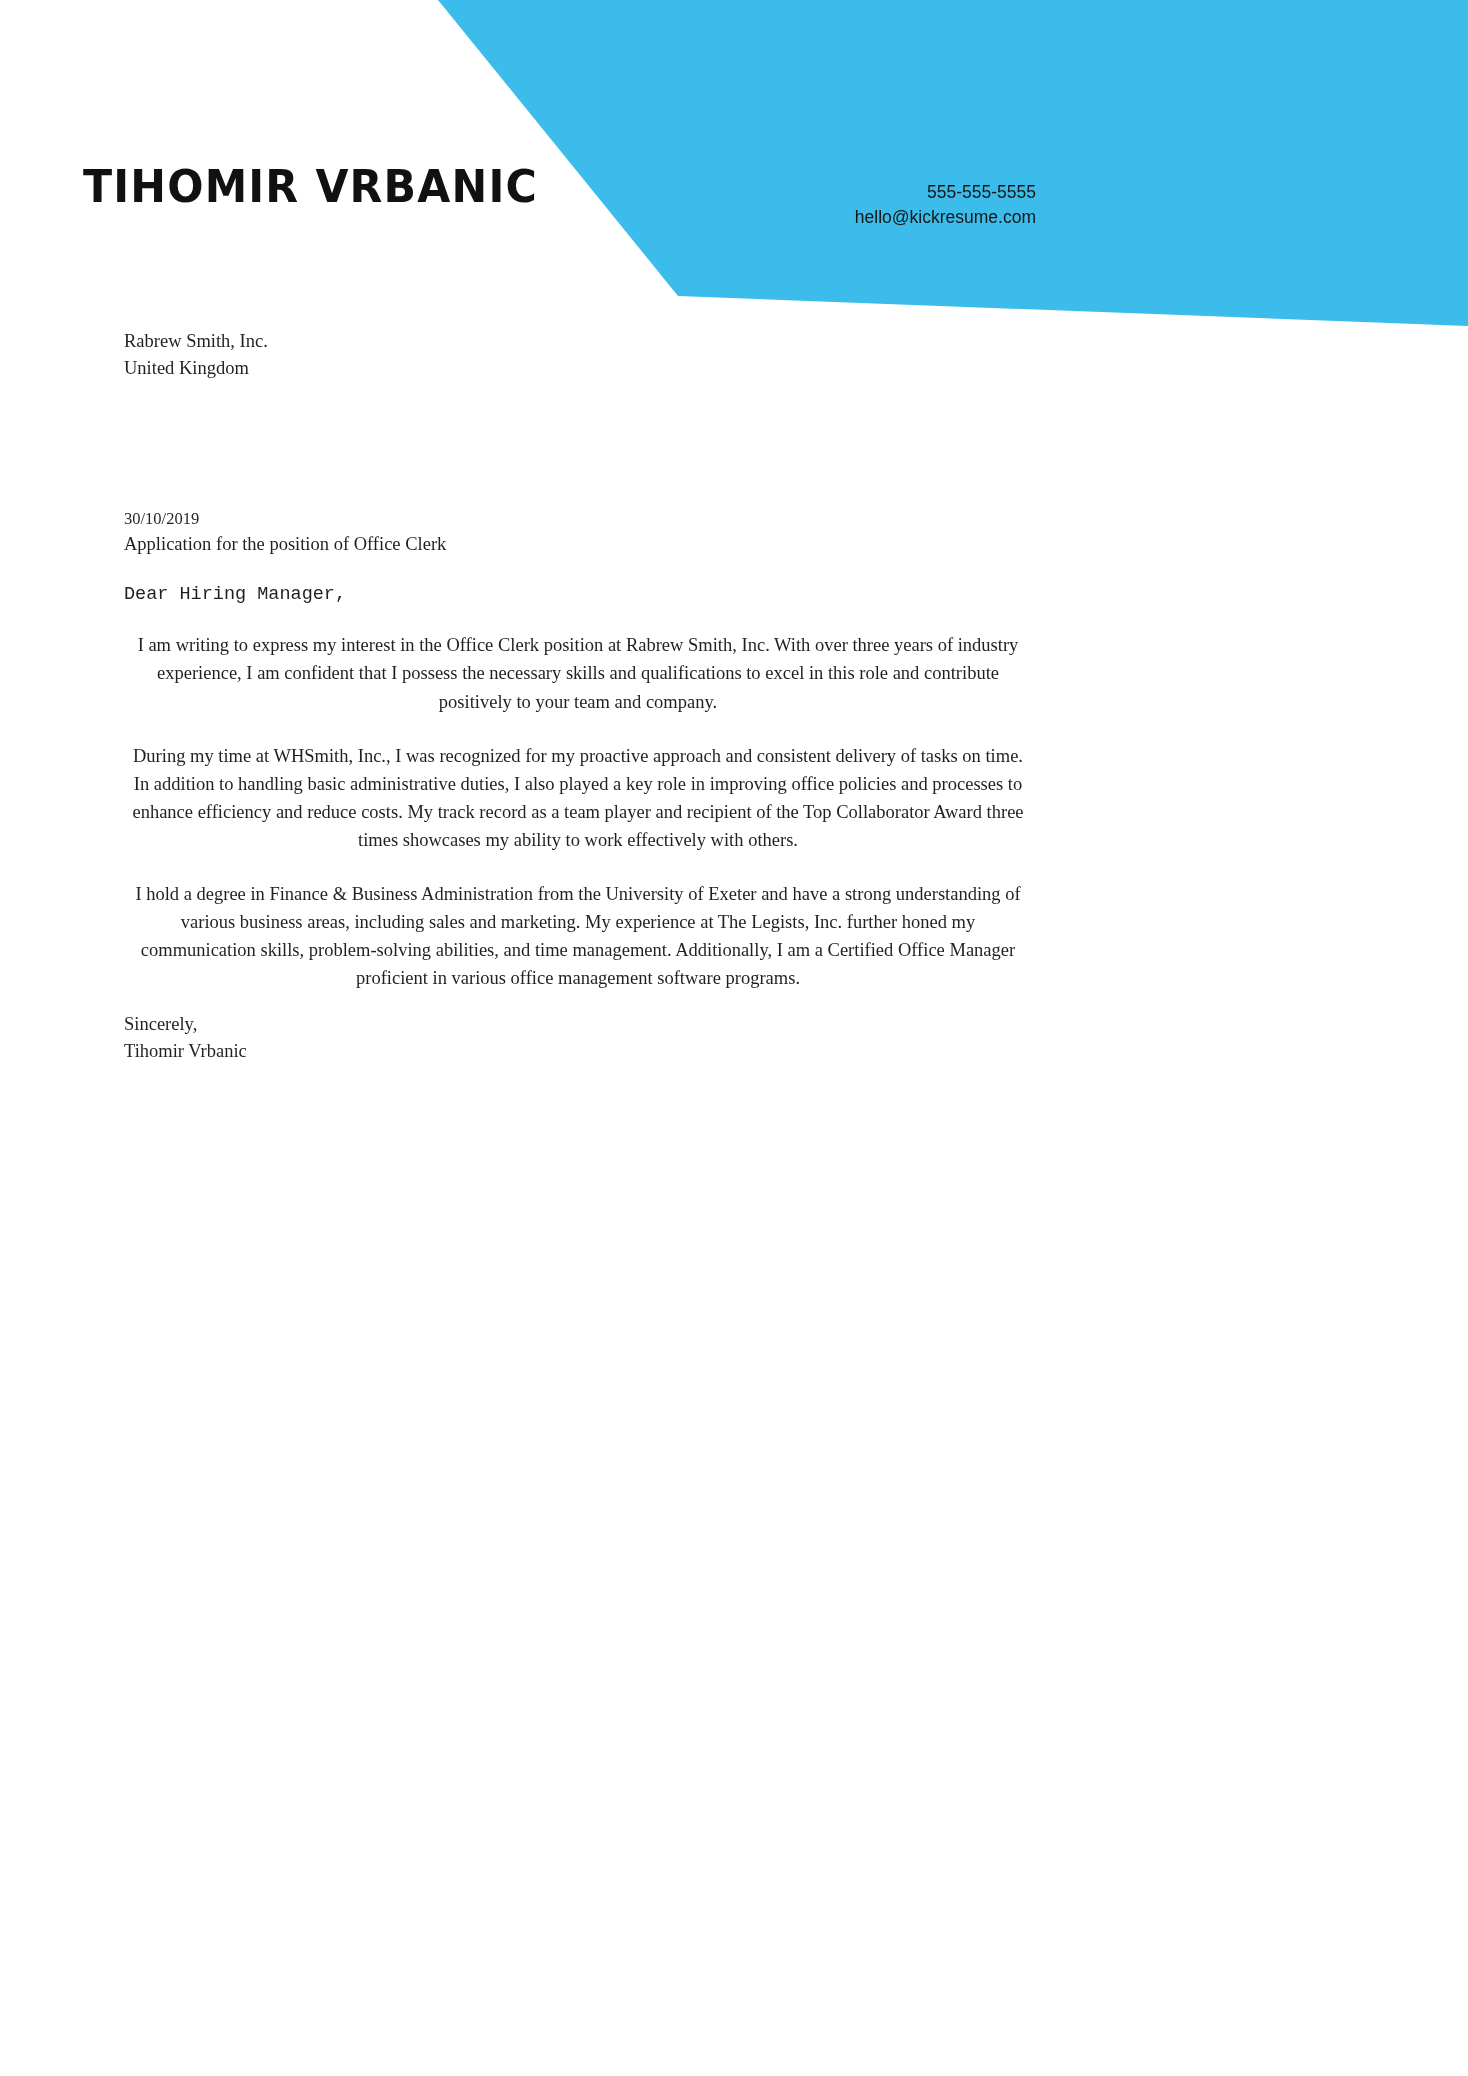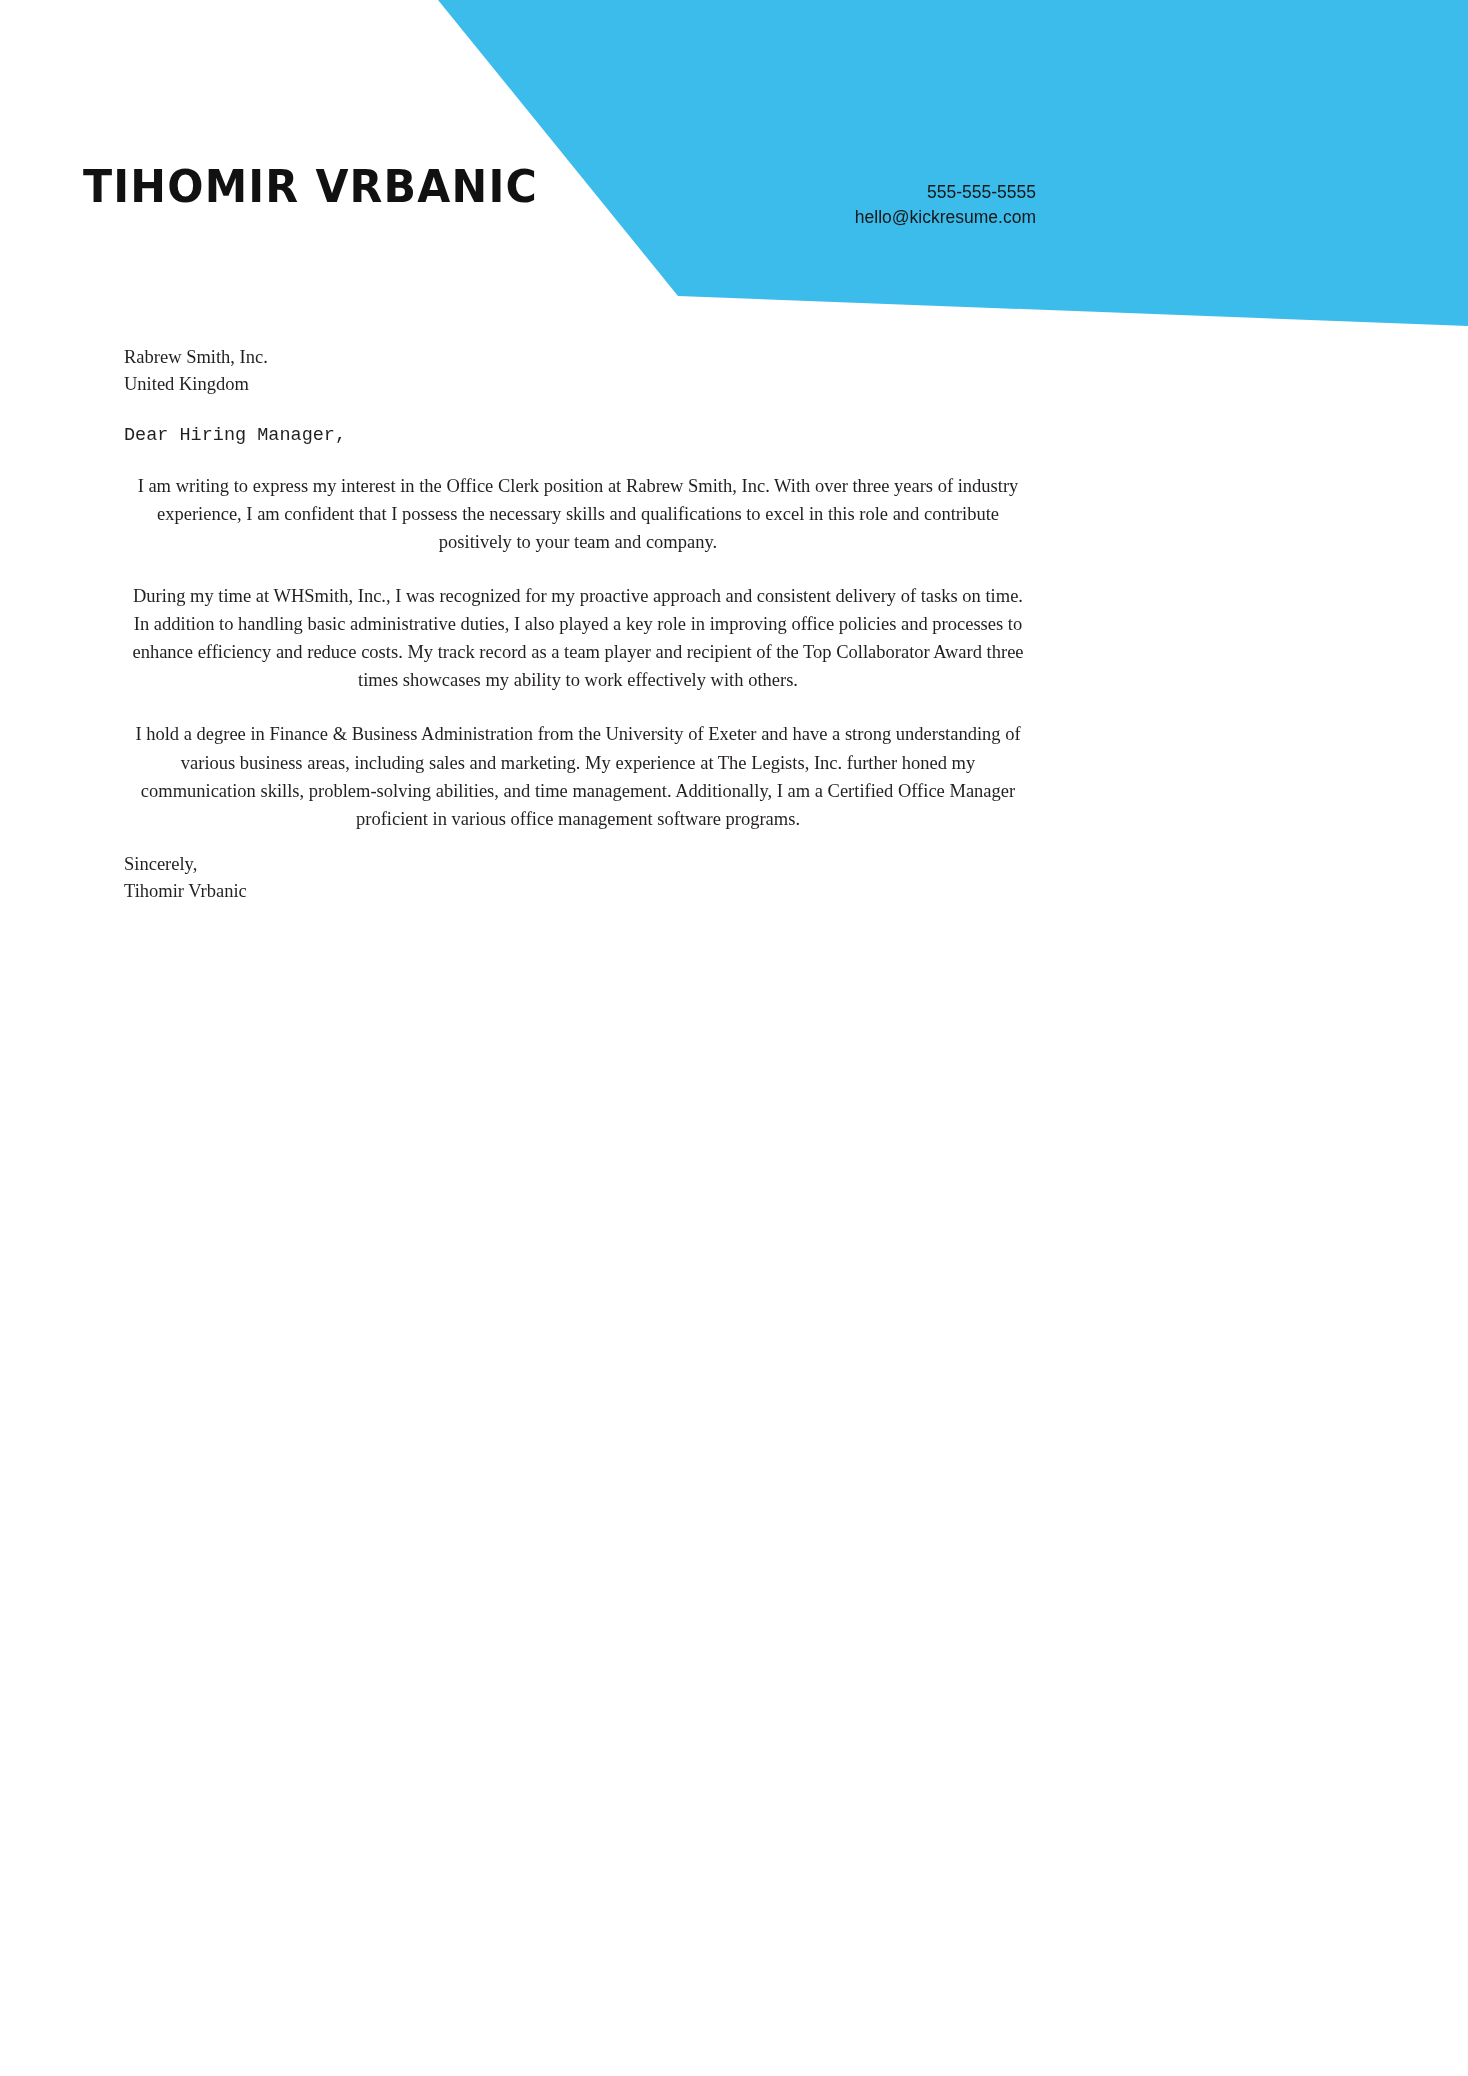--- a/index.html
+++ b/index.html
@@ -62,21 +62,21 @@
   }
   .contact-line {
     display: block;
     white-space: nowrap;
   }
 
   
   .letter {
     position: absolute;
     left: 124px;
-    top: 344px;
+    top: 328px;
     width: 908px;
     color: #231f20;
   }
 
   .recipient {
     margin-top: 0;
     font-size: 18.5px;
     line-height: 1.45;
     color: #231f20;
   }
@@ -138,20 +138,24 @@
     </div>
   </div>
 
   <div class="letter">
 
     <div class="recipient">
       <span>Rabrew Smith, Inc.</span>
       <span>United Kingdom</span>
     </div>
 
+    <div class="meta">
+      <span class="date">30/10/2019</span>
+      <span class="subject">Application for the position of Office Clerk</span>
+    </div>
 
     <div class="salutation">Dear Hiring Manager,</div>
 
     <p class="para">I am writing to express my interest in the Office Clerk position at Rabrew Smith, Inc. With over three years of industry experience, I am confident that I possess the necessary skills and qualifications to excel in this role and contribute positively to your team and company.</p>
     <p class="para">During my time at WHSmith, Inc., I was recognized for my proactive approach and consistent delivery of tasks on time. In addition to handling basic administrative duties, I also played a key role in improving office policies and processes to enhance efficiency and reduce costs. My track record as a team player and recipient of the Top Collaborator Award three times showcases my ability to work effectively with others.</p>
     <p class="para">I hold a degree in Finance &amp; Business Administration from the University of Exeter and have a strong understanding of various business areas, including sales and marketing. My experience at The Legists, Inc. further honed my communication skills, problem-solving abilities, and time management. Additionally, I am a Certified Office Manager proficient in various office management software programs.</p>
 
     <div class="closing">
       <span>Sincerely,</span>
       <span>Tihomir Vrbanic</span>

